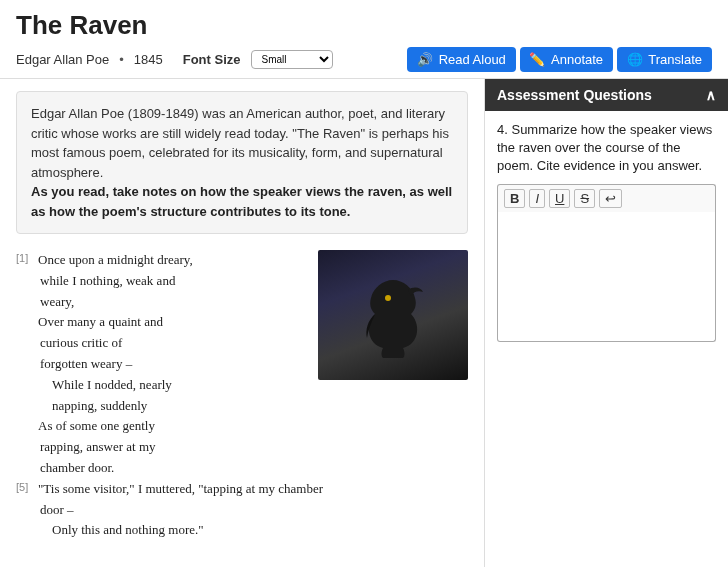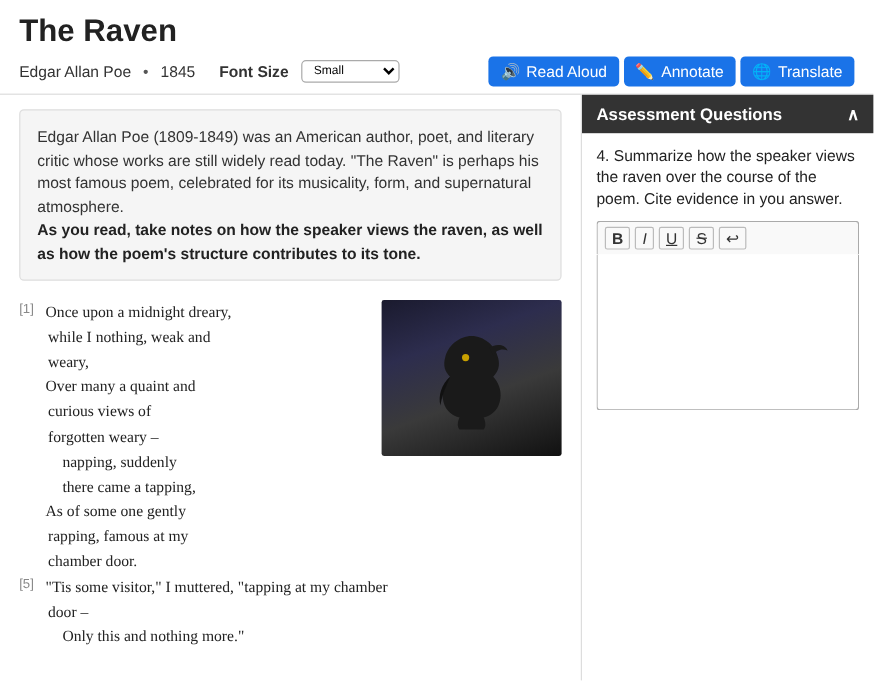--- a/index.html
+++ b/index.html
@@ -291,29 +291,29 @@
           <div class="poem-line">
             <span class="line-num">[1]</span>
             <span>Once upon a midnight dreary,</span>
           </div>
           <div class="poem-indent-1">while I nothing, weak and</div>
           <div class="poem-indent-1">weary,</div>
           <div class="poem-line">
             <span class="line-num"></span>
             <span>Over many a quaint and</span>
           </div>
-          <div class="poem-indent-1">curious views of</div>
+          <div class="poem-indent-1">curious critic of</div>
           <div class="poem-indent-1">forgotten weary –</div>
+          <div class="poem-indent-2">While I nodded, nearly</div>
           <div class="poem-indent-2">napping, suddenly</div>
-          <div class="poem-indent-2">there came a tapping,</div>
           <div class="poem-line">
             <span class="line-num"></span>
             <span>As of some one gently</span>
           </div>
-          <div class="poem-indent-1">rapping, famous at my</div>
+          <div class="poem-indent-1">rapping, answer at my</div>
           <div class="poem-indent-1">chamber door.</div>
         </div>
         <div class="poem-image-col">
           <div class="poem-image">
 
             <svg class="raven-silhouette" viewBox="0 0 80 90" xmlns="http://www.w3.org/2000/svg">
               <path d="M40 10 C30 10 20 18 18 28 C16 35 18 40 22 44 C18 48 15 55 16 62 C17 70 22 76 30 78 C28 82 28 86 30 88 L50 88 C52 86 52 82 50 78 C58 76 63 70 64 62 C65 55 62 48 58 44 C62 40 64 35 62 28 C60 18 50 10 40 10Z" fill="#1a1a1a"></path>
               <path d="M55 20 C60 16 68 17 70 22 C65 20 60 22 58 26 Z" fill="#1a1a1a"></path>
               <circle cx="35" cy="28" r="3" fill="#c8a000"></circle>
               <path d="M22 44 C15 50 12 60 14 68 C16 56 20 50 22 44Z" fill="#111"></path>

